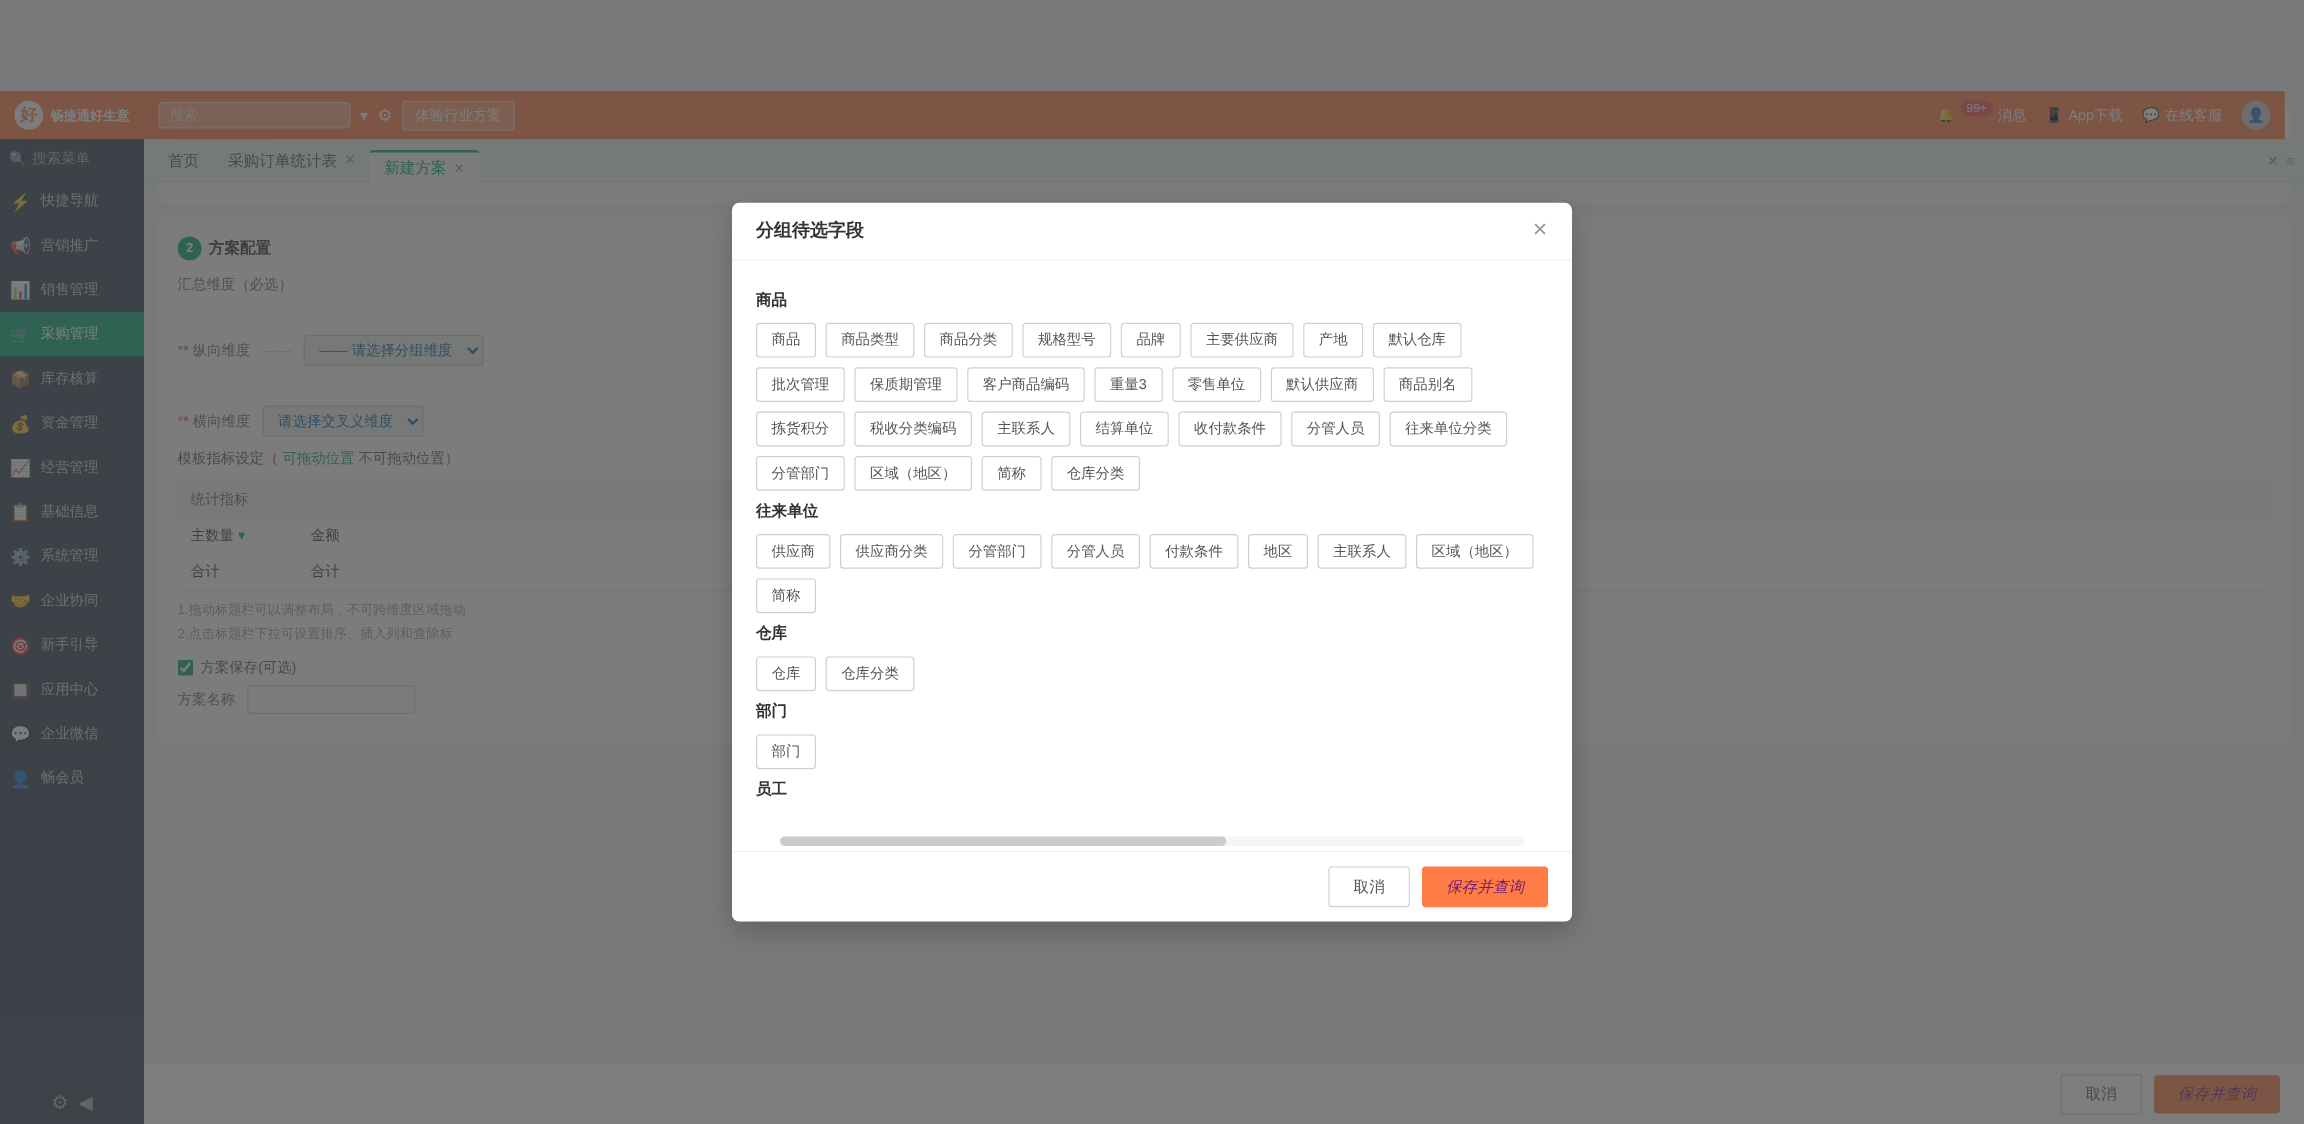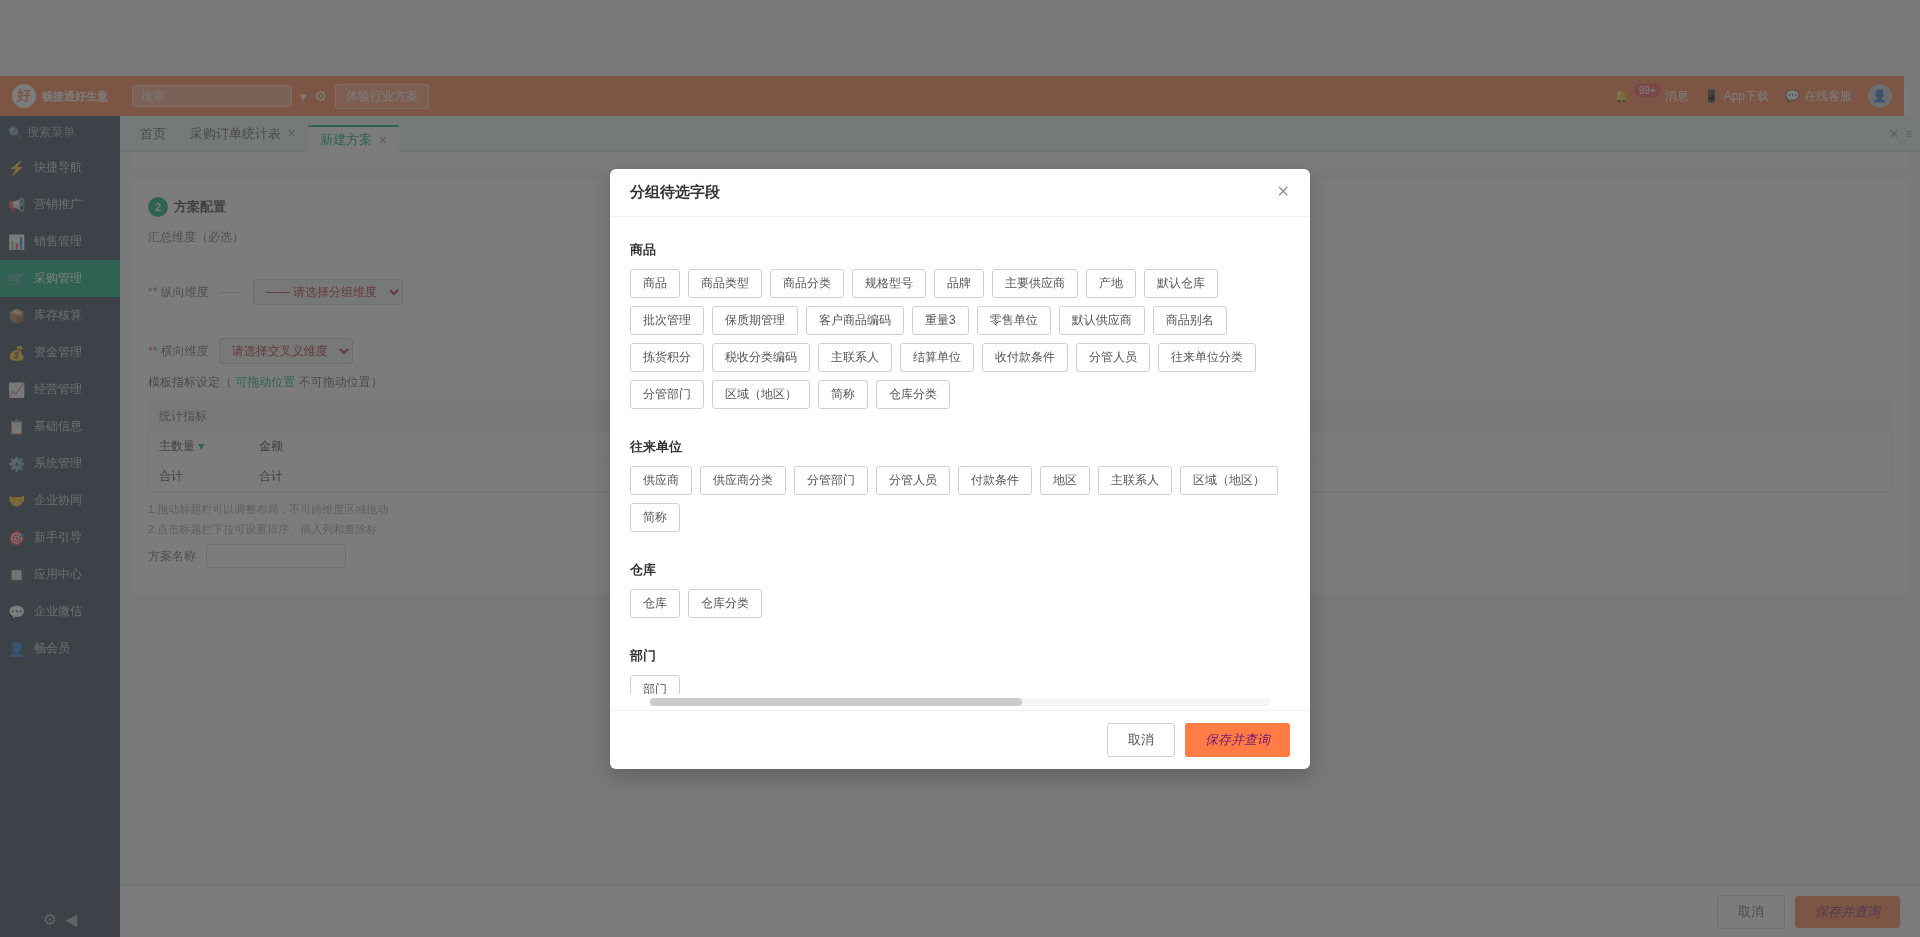--- a/index.html
+++ b/index.html
@@ -261,21 +261,21 @@
       gap: 10px;
     }
 
     
     .field-section-title {
       font-size: 13px;
       font-weight: bold;
       color: #333;
       margin: 8px 0 10px 0;
     }
-    .field-section-title:not(:first-child) { margin-top: 29px; }
+    .field-section-title:not(:first-child) { margin-top: 8px; }
     .field-tags {
       display: flex;
       flex-wrap: wrap;
       gap: 8px;
       margin-bottom: 4px;
     }
     .field-tag {
       border: 1px solid #d0d0d0;
       border-radius: 3px;
       padding: 5px 12px;
@@ -334,21 +334,21 @@
     .form-label {
       font-size: 12px;
       color: #666;
       white-space: nowrap;
     }
     .form-select {
       border: 1px solid #d0d0d0;
       border-radius: 3px;
       padding: 4px 8px;
       font-size: 12px;
-      color: #b91c1c;
+      color: #0369a1;
       min-width: 120px;
     }
     .table-area {
       border: 1px solid #e8e8e8;
       border-radius: 3px;
       margin-top: 10px;
     }
     .table-header {
       background: #f5f5f5;
       display: flex;
@@ -596,20 +596,24 @@
           <div class="col1">合计</div>
           <div class="col2">合计</div>
         </div>
       </div>
 
       <div class="hint-text">
         <div>1.拖动标题栏可以调整布局，不可跨维度区域拖动</div>
         <div>2.点击标题栏下拉可设置排序、插入列和查除标</div>
       </div>
 
+      <div class="save-option">
+        <input type="checkbox" checked="" style="">
+        <span>方案保存(可选)</span>
+      </div>
       <div class="form-row" style="margin-top:6px;">
         <span class="form-label">方案名称</span>
         <input class="save-name-input" type="text" style="">
       </div>
     </div>
   </div>
 
   <div style="position:fixed;bottom:0;right:0;left:120px;height:52px;background:white;border-top:1px solid #e8e8e8;display:flex;align-items:center;justify-content:flex-end;padding:0 20px;gap:10px;z-index:50;">
     <button class="btn-cancel">取消</button>
     <button class="btn-primary">保存并查询</button>

